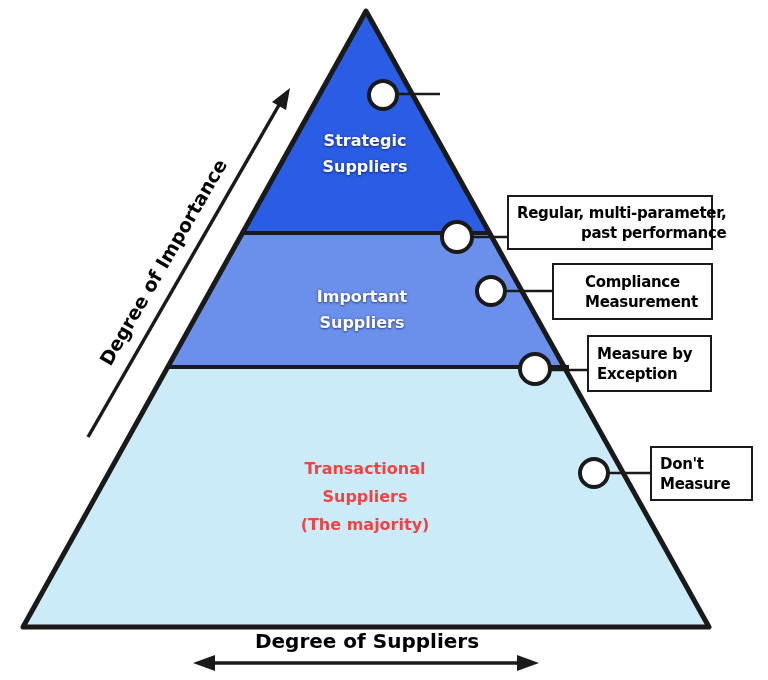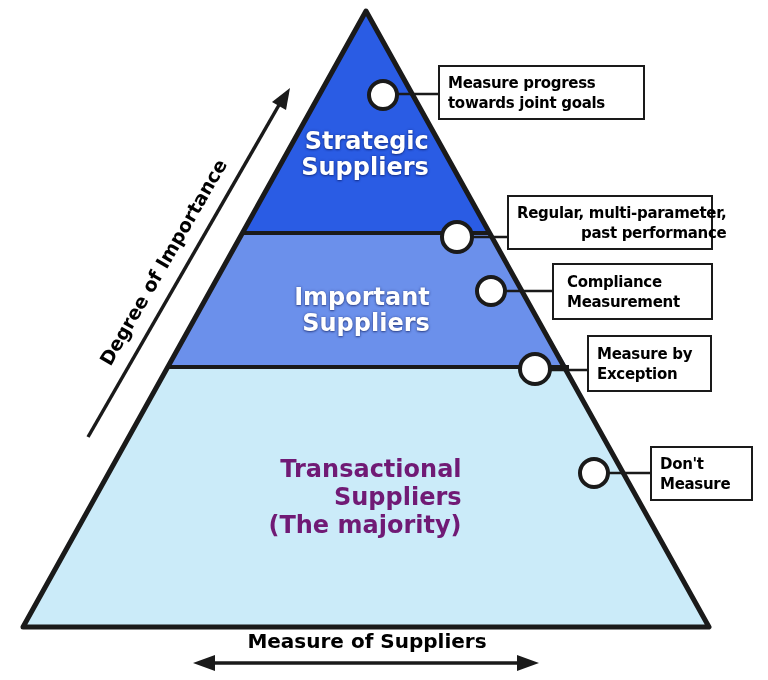--- a/index.html
+++ b/index.html
@@ -3,28 +3,28 @@
 <meta charset="utf-8">
 <style>
   html,body{margin:0;padding:0;background:#ffffff;}
   #stage{
     position:relative;width:768px;height:680px;background:#ffffff;overflow:hidden;
     font-family:"DejaVu Sans","Liberation Sans",sans-serif;
   }
   #pyramid-svg{position:absolute;left:0;top:0;}
   .tier-label{
     position:absolute;transform:translateX(-50%);
-    font-weight:bold;font-size:24px;line-height:26px;text-align:right;
+    font-weight:bold;font-size:16px;line-height:26px;text-align:center;
     white-space:pre-line;letter-spacing:0px;
   }
   .tier-label.light{
     color:#ffffff;
     text-shadow:0 1px 2px rgba(10,20,80,.55), 0 0 3px rgba(10,20,80,.35);
   }
-  .tier-label.dark{color:#701a75;line-height:28px;}
+  .tier-label.dark{color:#ef4444;line-height:28px;}
   .callout{
     position:absolute;background:#ffffff;border:2px solid #1a1a1a;
     display:flex;align-items:center;box-sizing:border-box;
     padding:4px 8px;
     font-weight:bold;font-size:15px;line-height:20px;color:#000;
     white-space:pre;letter-spacing:-0.3px;
   }
   .axis-label{
     position:absolute;font-weight:bold;font-size:19px;color:#000;white-space:nowrap;
   }
@@ -75,42 +75,38 @@
   <div class="tier-label light" style="left:365px;top:128px;">Strategic
 Suppliers</div>
 
   <div class="tier-label light" style="left:362px;top:284px;">Important
 Suppliers</div>
 
   <div class="tier-label dark" style="left:365px;top:455px;">Transactional
 Suppliers
 (The majority)</div>
 
-  <div class="callout" style="left:438px;top:65px;width:207px;height:55px;">
-    <span>Measure progress
-towards joint goals</span>
-  </div>
 
   <div class="callout" style="left:507px;top:195px;width:206px;height:55px;text-align:right;">
     <span>Regular, multi-parameter,
 past performance</span>
   </div>
 
-  <div class="callout" style="left:552px;top:263px;width:161px;height:57px;padding-left:13px;">
+  <div class="callout" style="left:552px;top:263px;width:161px;height:57px;padding-left:31px;">
     <span>Compliance
 Measurement</span>
   </div>
 
   <div class="callout" style="left:650px;top:446px;width:103px;height:55px;">
     <span>Don't
 Measure</span>
   </div>
 
   <div class="callout" style="left:587px;top:335px;width:125px;height:57px;">
     <span>Measure by
 Exception</span>
   </div>
 
   <div id="y-axis-label" class="axis-label">Degree of Importance</div>
 
-  <div id="x-axis-label" class="axis-label">Measure of Suppliers</div>
+  <div id="x-axis-label" class="axis-label">Degree of Suppliers</div>
 
 </div>
 
 </body></html>

